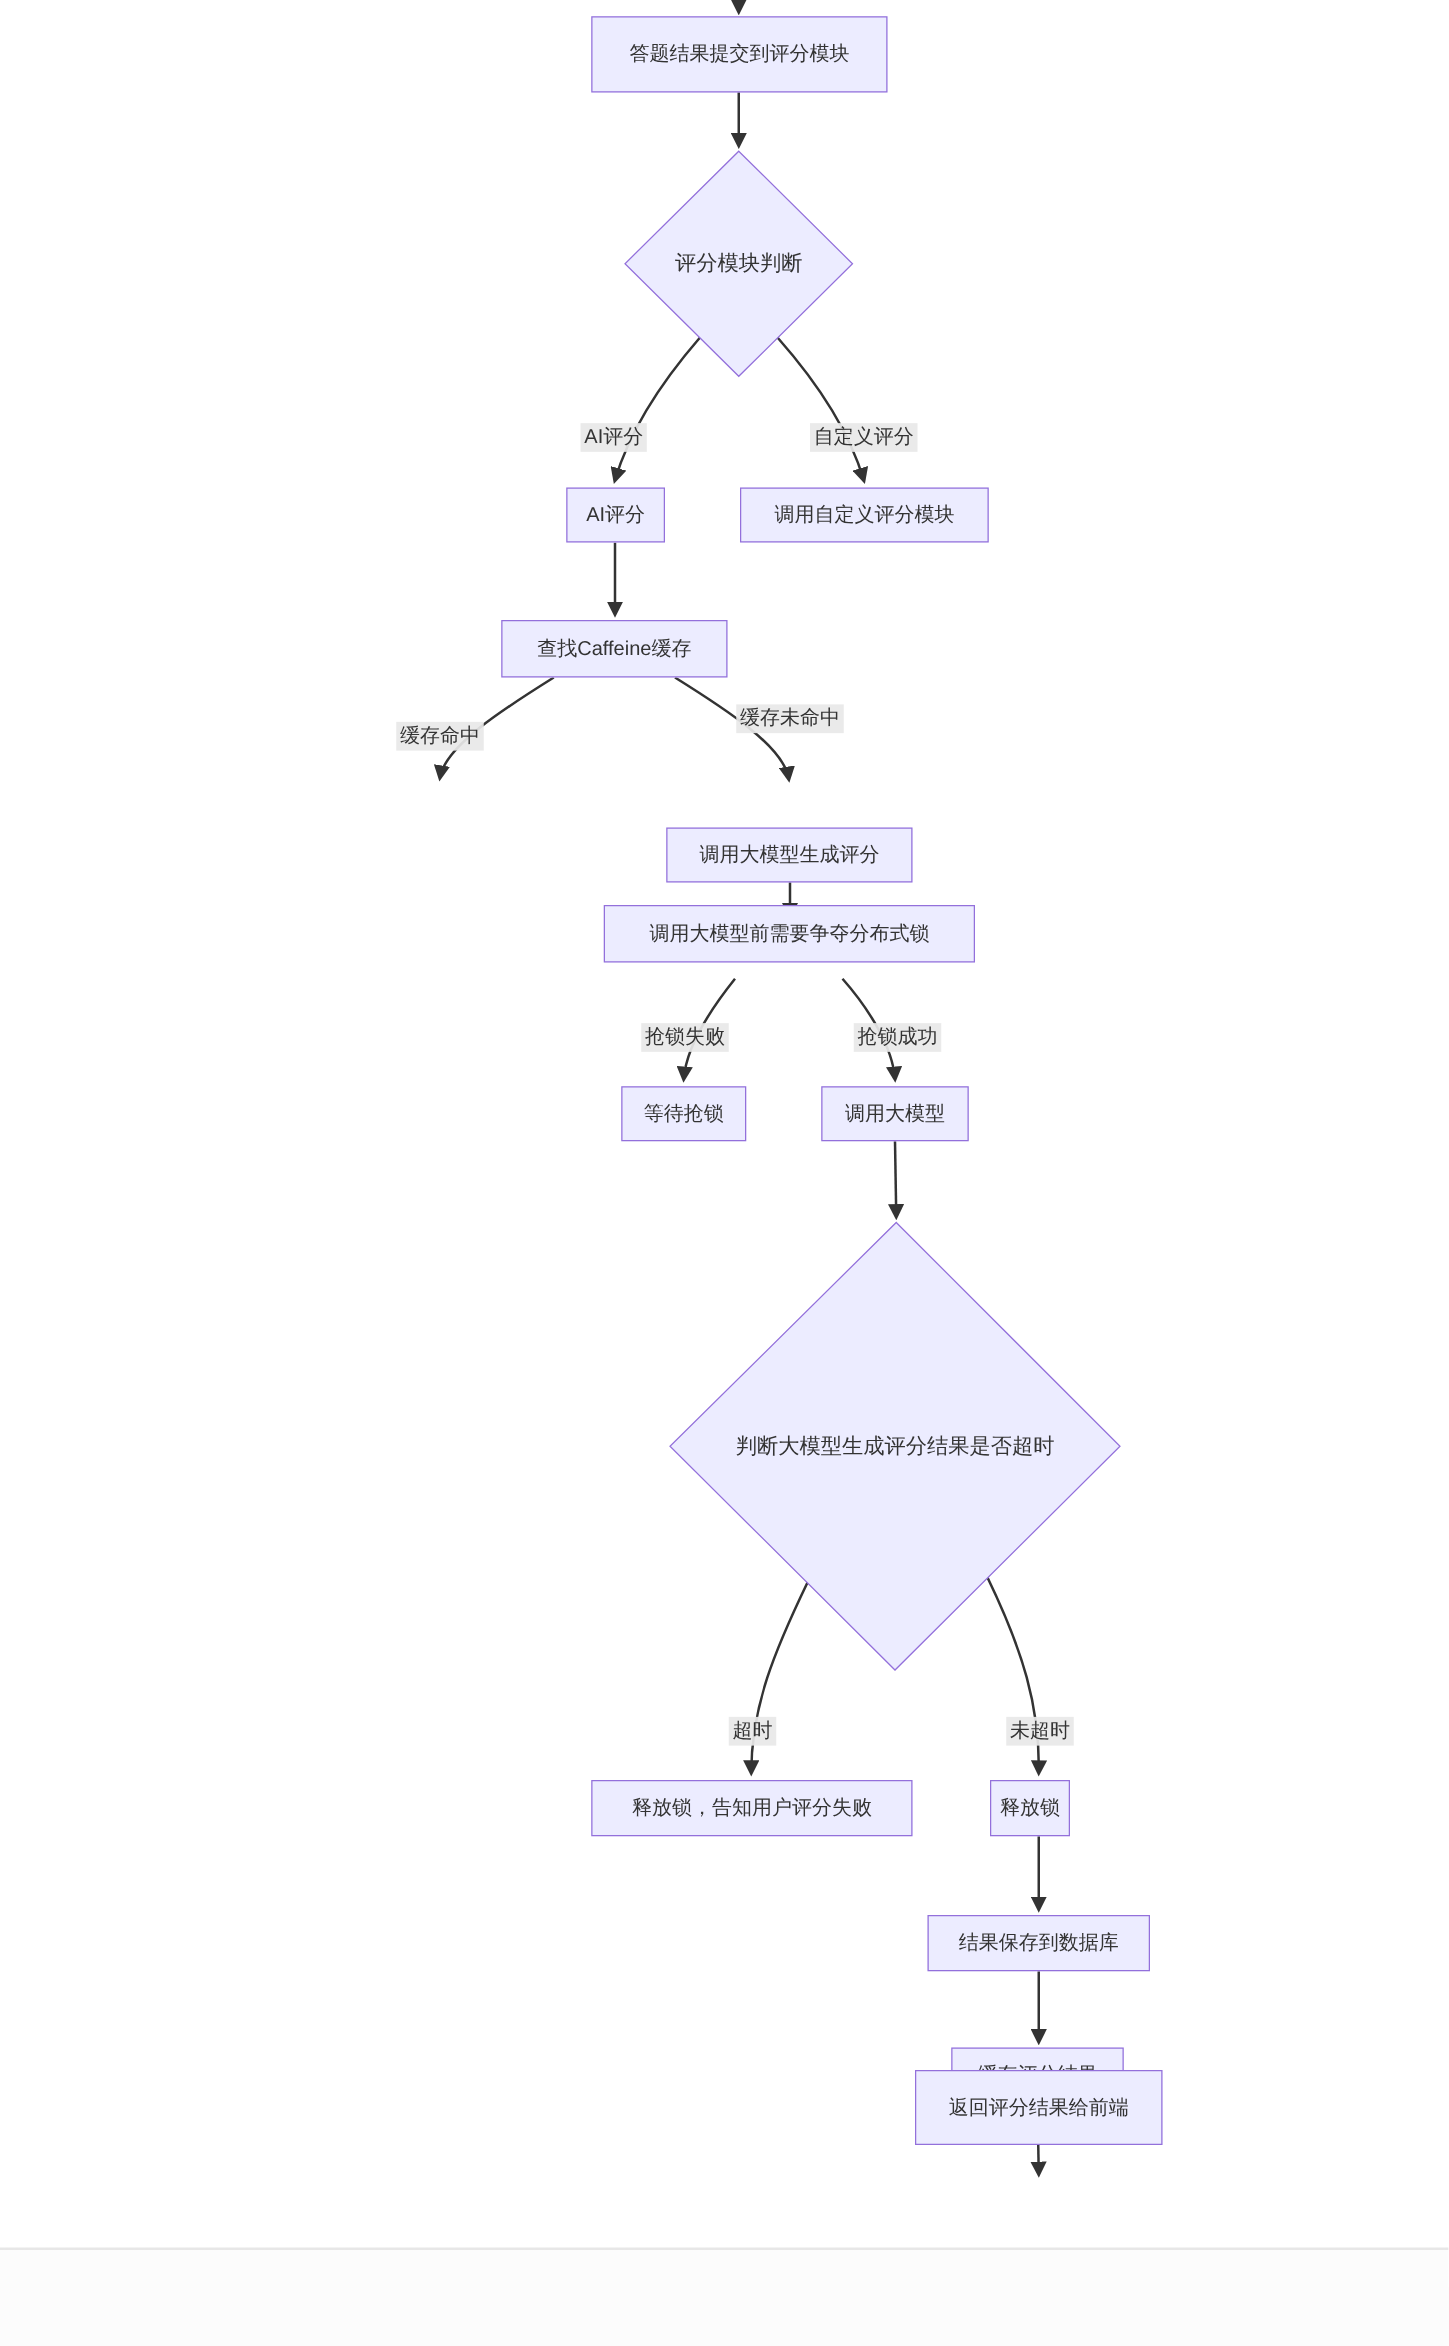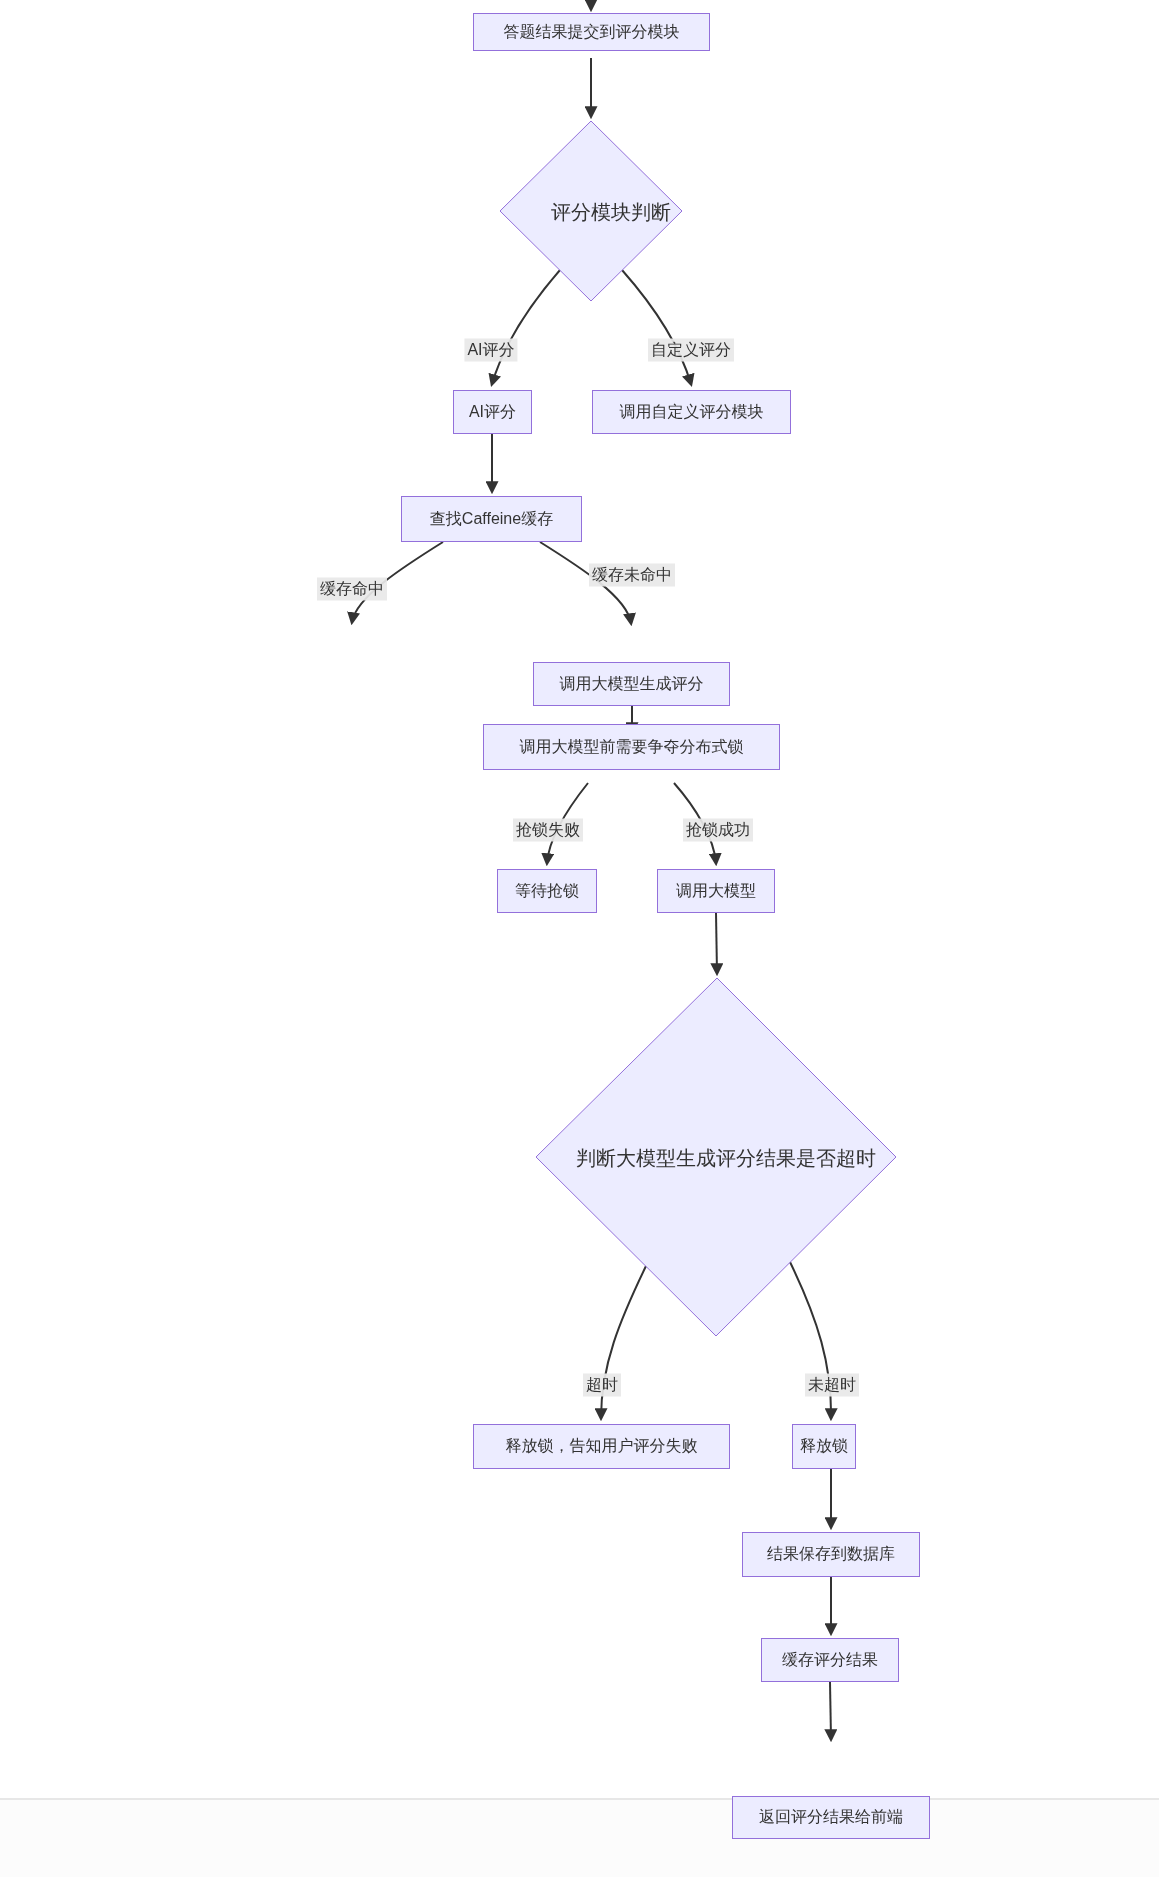--- a/index.html
+++ b/index.html
@@ -18,22 +18,22 @@
     border:1px solid #9370DB;
     color:#333333;
     font-size:16px;
     display:flex;align-items:center;justify-content:center;
     text-align:center;
     white-space:nowrap;
   }
   .diamond-label{
     position:absolute;
     color:#333333;
-    font-size:20px;
-    text-align:right;
+    font-size:17px;
+    text-align:center;
     white-space:nowrap;
   }
   .edge-label{
     position:absolute;
     transform:translate(-50%,-50%);
     background:rgba(232,232,232,0.92);
     color:#333333;
     font-size:16px;
     padding:1px 3px;
     white-space:nowrap;
@@ -70,21 +70,21 @@
       <path d="M830,1682 L831,1739" marker-end="url(#arrow)"></path>
     </g>
 
     <polygon points="591,121 682,211 591,301 500,211" fill="#ECECFF" stroke="#9370DB" stroke-width="1"></polygon>
     <polygon points="717,978 896,1157 716,1336 536,1157" fill="#ECECFF" stroke="#9370DB" stroke-width="1"></polygon>
 
     <line x1="0" y1="1799" x2="1159" y2="1799" stroke="#e7e7e7" stroke-width="2"></line>
     <rect x="0" y="1800" width="1159" height="77" fill="#fcfcfc"></rect>
   </svg>
 
-  <div class="node" style="left:473px;top:13px;width:237px;height:38px;">答题结果提交到评分模块</div>
+  <div class="node" style="left:473px;top:13px;width:237px;height:61px;">答题结果提交到评分模块</div>
 
   <div class="diamond-label" style="left:511px;top:199px;width:160px;">评分模块判断</div>
 
   <div class="node" style="left:453px;top:390px;width:79px;height:44px;">AI评分</div>
 
   <div class="node" style="left:592px;top:390px;width:199px;height:44px;">调用自定义评分模块</div>
 
   <div class="node" style="left:401px;top:496px;width:181px;height:46px;">查找Caffeine缓存</div>
 
 
@@ -99,21 +99,21 @@
   <div class="diamond-label" style="left:576px;top:1145px;width:280px;">判断大模型生成评分结果是否超时</div>
 
   <div class="node" style="left:473px;top:1424px;width:257px;height:45px;">释放锁，告知用户评分失败</div>
 
   <div class="node" style="left:792px;top:1424px;width:64px;height:45px;">释放锁</div>
 
   <div class="node" style="left:742px;top:1532px;width:178px;height:45px;">结果保存到数据库</div>
 
   <div class="node" style="left:761px;top:1638px;width:138px;height:44px;">缓存评分结果</div>
 
-  <div class="node" style="left:732px;top:1796px;width:198px;height:43px;">返回评分结果给前端</div>
+  <div class="node" style="left:732px;top:1656px;width:198px;height:60px;">返回评分结果给前端</div>
 
   <div class="edge-label" style="left:491px;top:350px;">AI评分</div>
   <div class="edge-label" style="left:691px;top:350px;">自定义评分</div>
   <div class="edge-label" style="left:352px;top:589px;">缓存命中</div>
   <div class="edge-label" style="left:632px;top:575px;">缓存未命中</div>
   <div class="edge-label" style="left:548px;top:830px;">抢锁失败</div>
   <div class="edge-label" style="left:718px;top:830px;">抢锁成功</div>
   <div class="edge-label" style="left:602px;top:1385px;">超时</div>
   <div class="edge-label" style="left:832px;top:1385px;">未超时</div>
 

